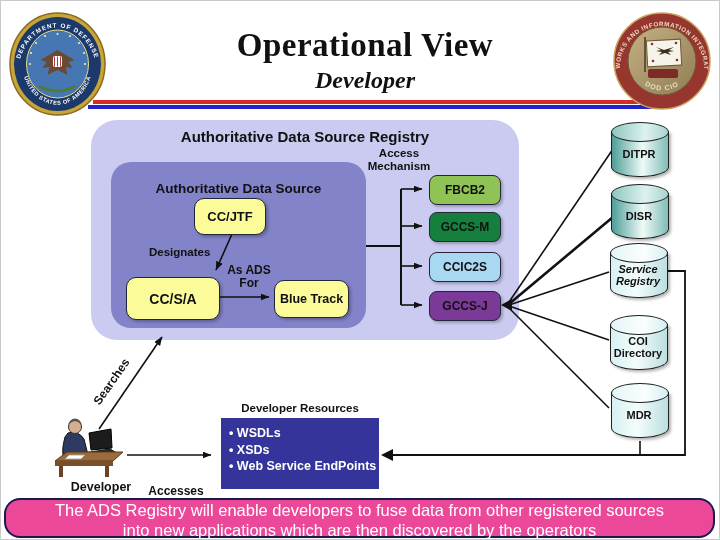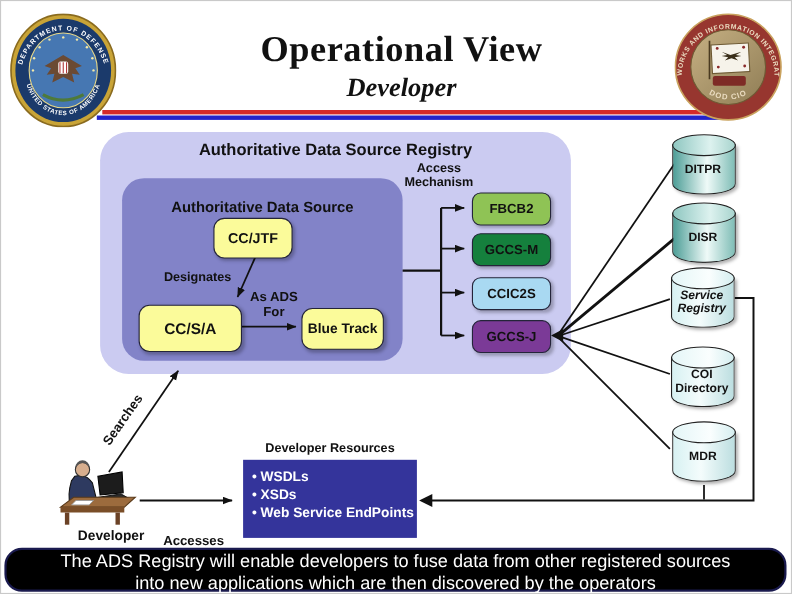--- a/index.html
+++ b/index.html
@@ -246,18 +246,18 @@
 
   <div class="abs lbl l-devres z3">Developer Resources</div>
   <div class="abs res-box z3" style="background: rgb(52, 52, 155);">
     <ul>
       <li>WSDLs</li>
       <li>XSDs</li>
       <li>Web Service EndPoints</li>
     </ul>
   </div>
 
-  <div class="abs banner z3" style="background: #000000; border-radius: 16px;">
+  <div class="abs banner z3" style="background: #ec4899; border-radius: 16px;">
     <div>The ADS Registry will enable developers to fuse data from other registered sources</div>
     <div>into new applications which are then discovered by the operators</div>
   </div>
 
 </div>
 
 </body></html>

